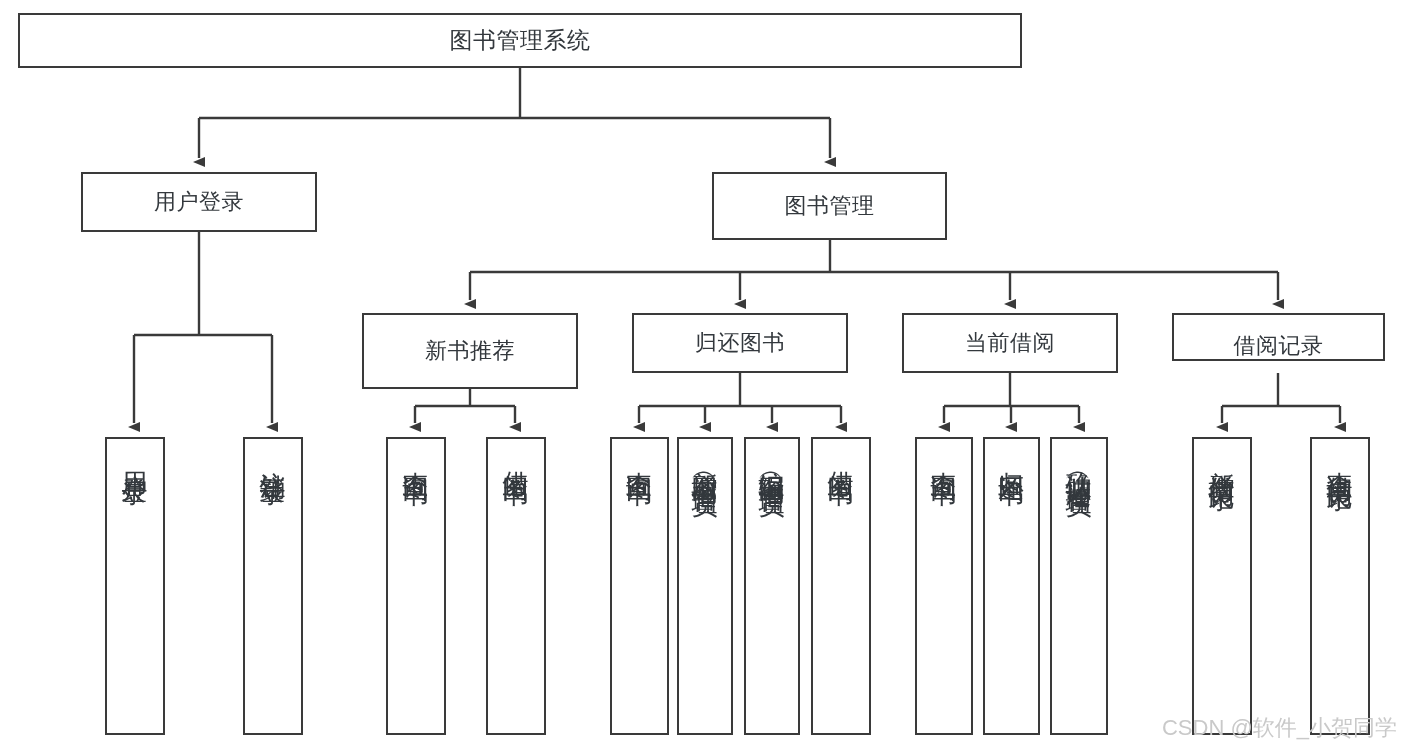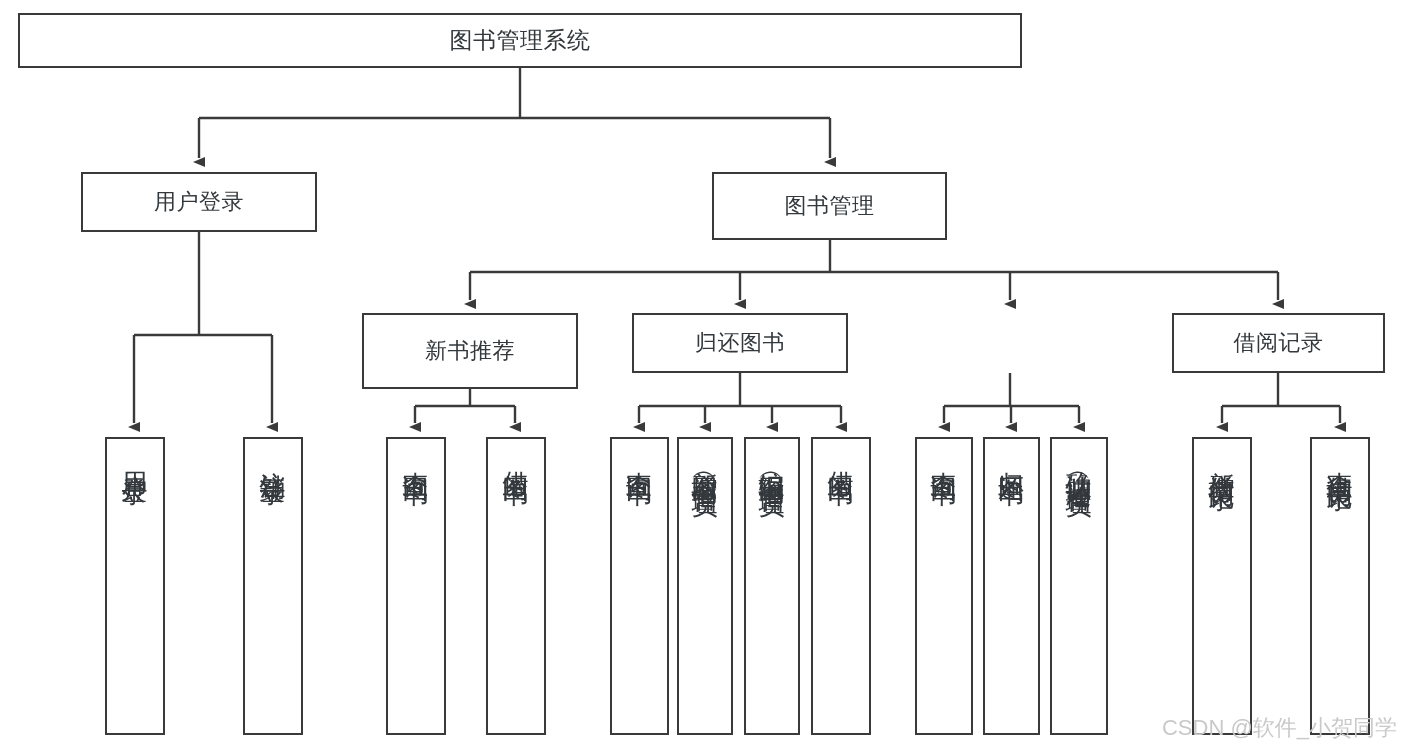--- a/index.html
+++ b/index.html
@@ -140,21 +140,24 @@
   <div class="node h" style="left:712px; top:172px; width:235px; height:68px;">
     <span class="lbl">图书管理</span>
   </div>
 
   <div class="node h" style="left:362px; top:313px; width:216px; height:76px;">
     <span class="lbl">新书推荐</span>
   </div>
   <div class="node h" style="left:632px; top:313px; width:216px; height:60px;">
     <span class="lbl">归还图书</span>
   </div>
-  <div class="node h" style="left:1172px; top:313px; width:213px; height:60px;">
+  <div class="node h" style="left:902px; top:313px; width:216px; height:60px;">
+    <span class="lbl">当前借阅</span>
+  </div>
+  <div class="node h" style="left:1172px; top:313px; width:213px; height:48px;align-items:flex-end;">
     <span class="lbl">借阅记录</span>
   </div>
 
   <div class="node v" style="left:105px; top:437px; width:60px; height:298px;">
     <span class="lbl">用户登录</span>
   </div>
   <div class="node v" style="left:243px; top:437px; width:60px; height:298px;">
     <span class="lbl">注销登录</span>
   </div>
 

